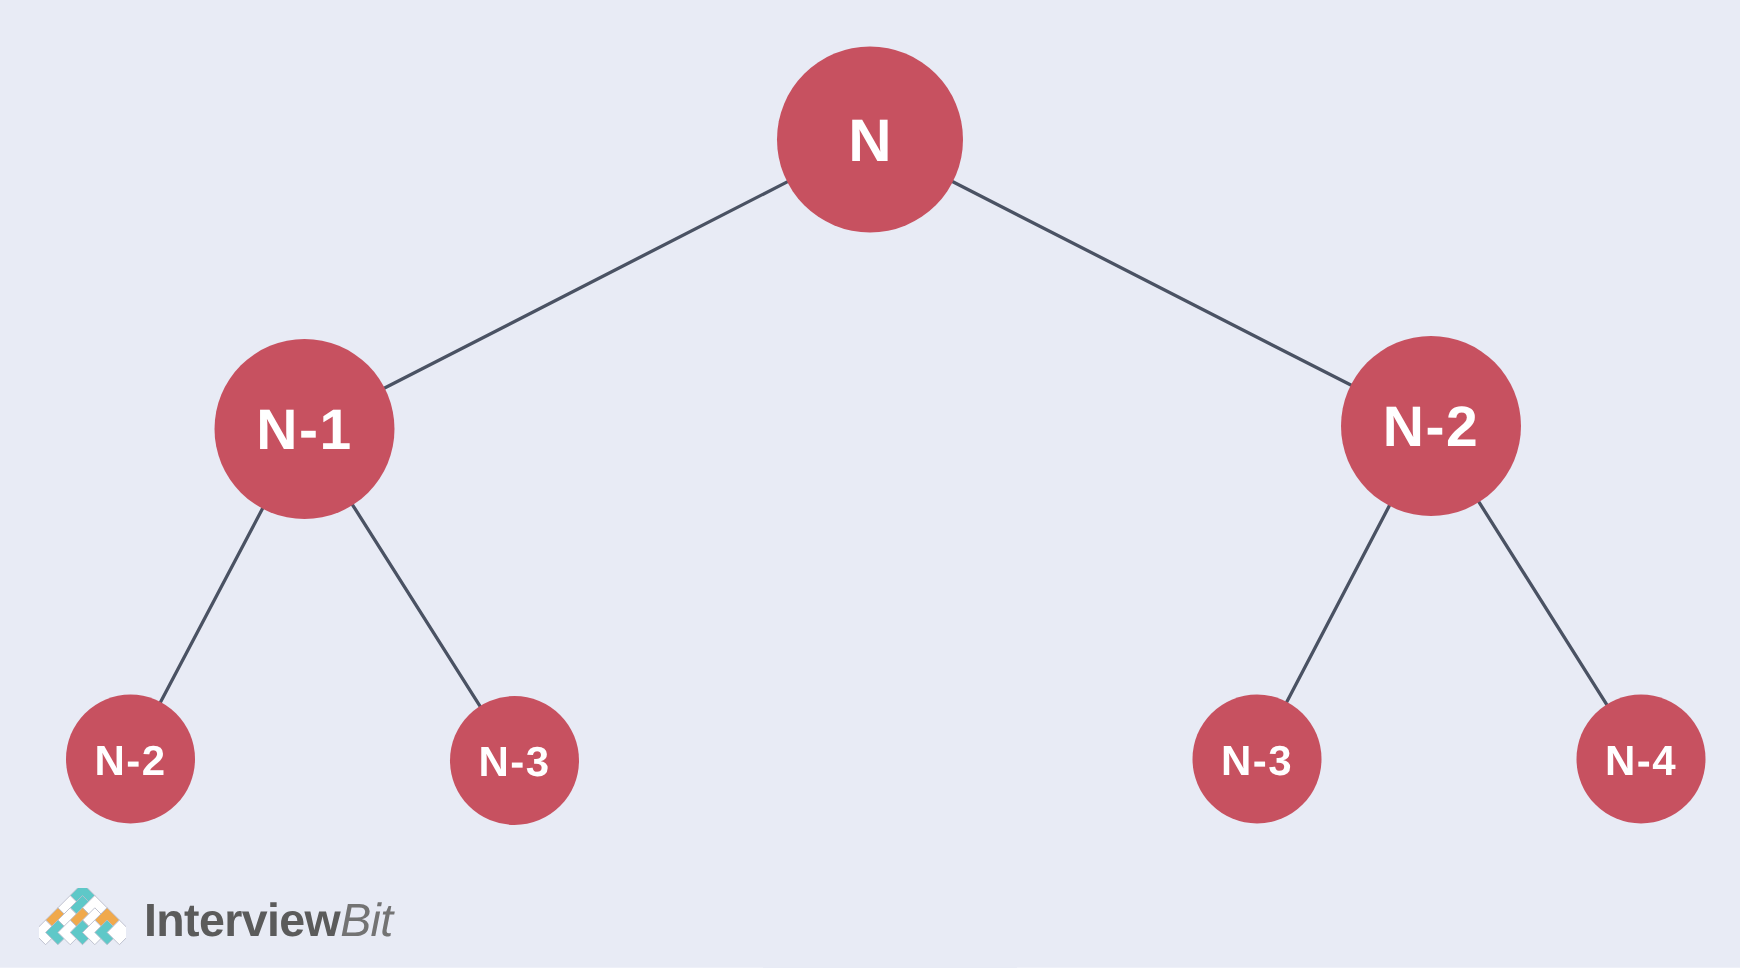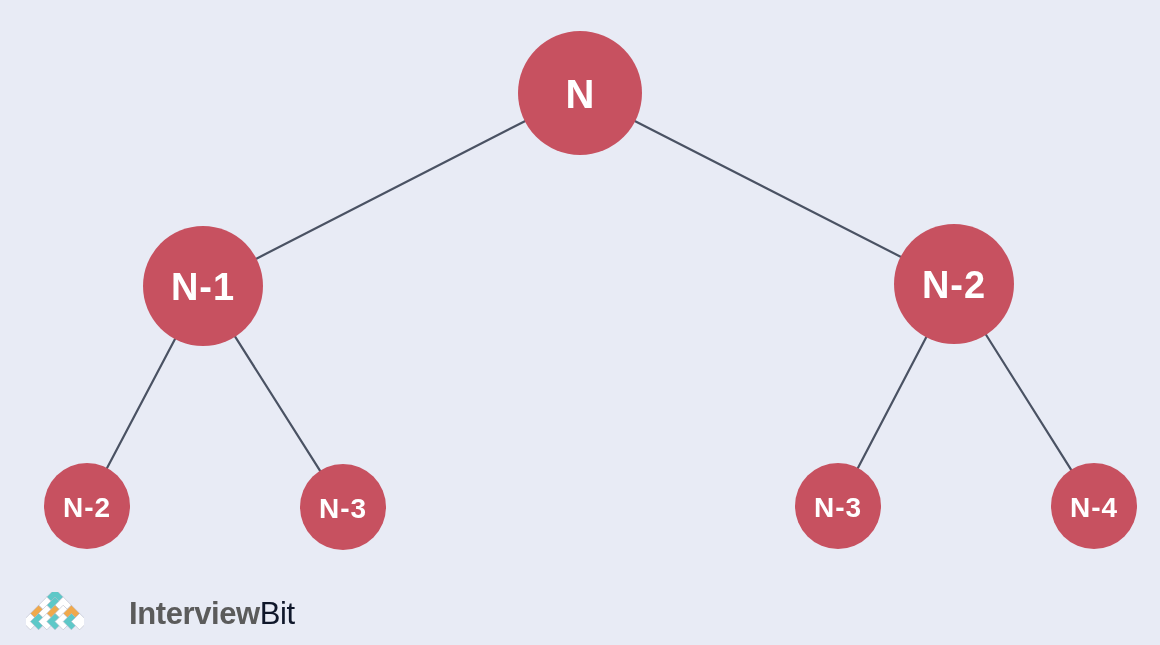--- a/index.html
+++ b/index.html
@@ -63,25 +63,25 @@
   #logo-wordmark {
     font-family: "Liberation Sans", sans-serif;
     font-size: 31px;
     line-height: 1;
     white-space: nowrap;
     letter-spacing: -0.4px;
   }
   .wm-primary {
     color: #5b5b5b;
     font-weight: bold;
-    margin-left: 33px;
   }
   .wm-secondary {
-    color: #0f172a;
+    color: #737373;
     font-weight: normal;
+    font-style: italic;
   }
 </style>
 </head>
 <body>
 
 <div id="canvas">
 
   <svg id="tree-svg" viewBox="0 0 1160 645">
     <g id="edges-group">
         <line x1="524.81" y1="121.25" x2="256.41" y2="258.66" class="edge-line" stroke="#4a5263"></line>

